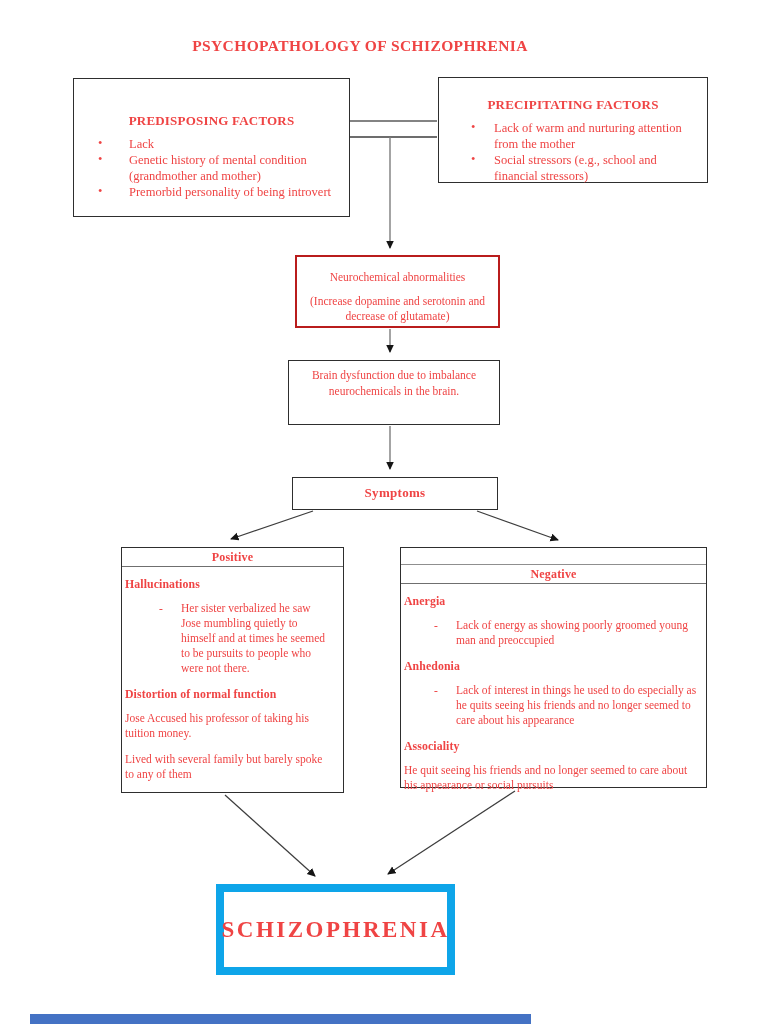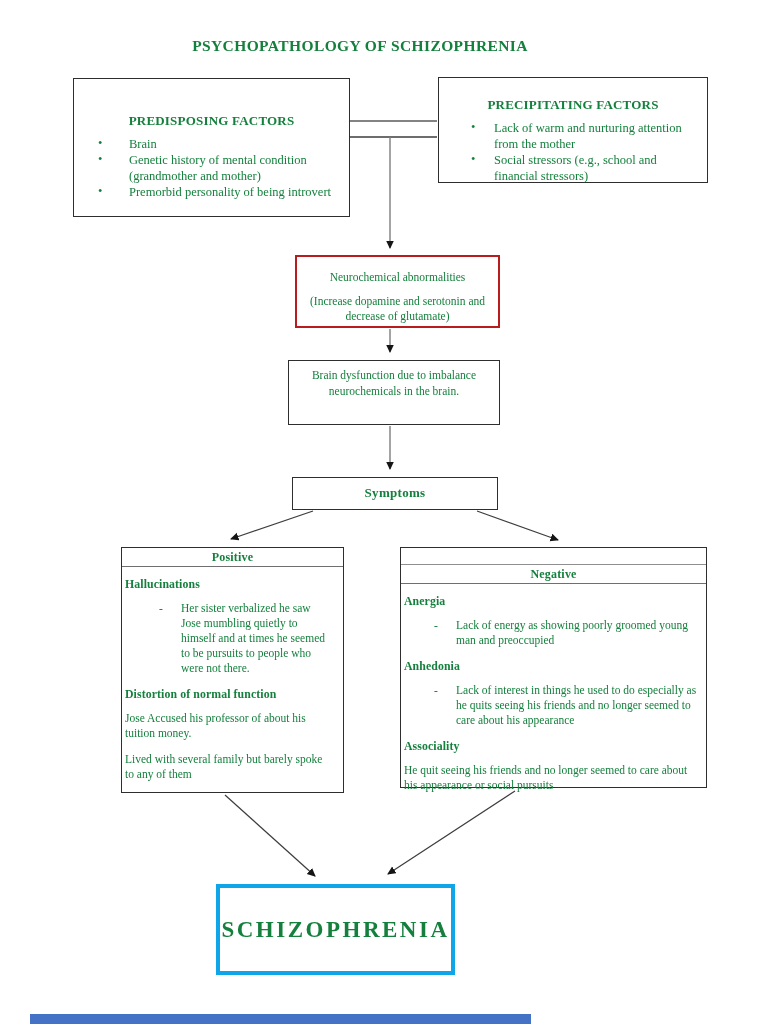--- a/index.html
+++ b/index.html
@@ -1,18 +1,18 @@
 <!DOCTYPE html>
 <html><head>
 <meta charset="utf-8">
 <style>
   html,body{margin:0;padding:0;background:#ffffff;}
   .page{
     position:relative;width:768px;height:1024px;background:#ffffff;overflow:hidden;
-    font-family:"Liberation Serif","DejaVu Serif",serif;color:#15803d;
+    font-family:"Liberation Serif","DejaVu Serif",serif;color:#ef4444;
   }
   .title{
     position:absolute;left:0;top:37px;width:720px;margin:0;text-align:center;
     font-size:15.5px;font-weight:bold;letter-spacing:.4px;
   }
   .connectors{position:absolute;left:0;top:0;pointer-events:none;}
 
   .box{position:absolute;background:#fff;border:1.5px solid #2e2e2e;box-sizing:border-box;}
 
   
@@ -50,21 +50,21 @@
   #positive .dash-item::before{left:34px;}
   #positive .dash-item p{margin:0;max-width:150px;}
   #negative .dash-item{padding-left:52px;}
   #negative .dash-item::before{left:30px;}
   #negative .dash-item p{margin:0;max-width:248px;}
   .para{margin:0 0 11px;}
   #positive .para{max-width:200px;}
   #negative .para{max-width:294px;}
 
   
-  #conclusion{left:216px;top:884px;width:239px;height:91px;border:4px solid #0ea5e9;
+  #conclusion{left:216px;top:884px;width:239px;height:91px;border:8px solid #0ea5e9;
               display:flex;align-items:center;justify-content:center;
               font-size:23px;font-weight:bold;letter-spacing:2.5px;}
 
   
   .accent-bar{position:absolute;left:30px;top:1014px;width:501px;height:10px;background:#4472c4;}
 </style>
 </head>
 <body>
 
 <div class="page">
@@ -84,21 +84,21 @@
     <line x1="390" y1="426" x2="390" y2="469" stroke="#7d7d7d" stroke-width="1.4" marker-end="url(#arw)"></line>
     <line x1="313" y1="511" x2="231" y2="539" stroke="#3d3d3d" stroke-width="1.2" marker-end="url(#arw)"></line>
     <line x1="477" y1="511" x2="558" y2="540" stroke="#3d3d3d" stroke-width="1.2" marker-end="url(#arw)"></line>
     <line x1="225" y1="795" x2="315" y2="876" stroke="#3d3d3d" stroke-width="1.2" marker-end="url(#arw)"></line>
     <line x1="515" y1="791" x2="388" y2="874" stroke="#3d3d3d" stroke-width="1.2" marker-end="url(#arw)"></line>
   </svg>
 
   <section class="box" id="predisposing">
     <h2 class="factors-title">PREDISPOSING FACTORS</h2>
     <ul class="factors-list">
-      <li>Brain</li>
+      <li>Lack</li>
       <li>Genetic history of mental condition (grandmother and mother)</li>
       <li>Premorbid personality of being introvert</li>
     </ul>
   </section>
 
   <section class="box" id="precipitating">
     <h2 class="factors-title">PRECIPITATING FACTORS</h2>
     <ul class="factors-list">
       <li>Lack of warm and nurturing attention from the mother</li>
       <li>Social stressors (e.g., school and financial stressors)</li>
@@ -117,21 +117,21 @@
   <section class="box" id="symptoms">Symptoms</section>
 
   <section class="box sym-box" id="positive">
     <div class="box-header">Positive</div>
     <div class="box-body">
       <h3>Hallucinations</h3>
       <div class="dash-item">
         <p>Her sister verbalized he saw Jose mumbling quietly to himself and at times he seemed to be pursuits to people who were not there.</p>
       </div>
       <h3>Distortion of normal function</h3>
-      <p class="para">Jose Accused his professor of about his tuition money.</p>
+      <p class="para">Jose Accused his professor of taking his tuition money.</p>
       <p class="para">Lived with several family but barely spoke to any of them</p>
     </div>
   </section>
 
   <section class="box sym-box" id="negative">
     <div class="spacer-row"></div>
     <div class="box-header">Negative</div>
     <div class="box-body">
       <h3>Anergia</h3>
       <div class="dash-item">

